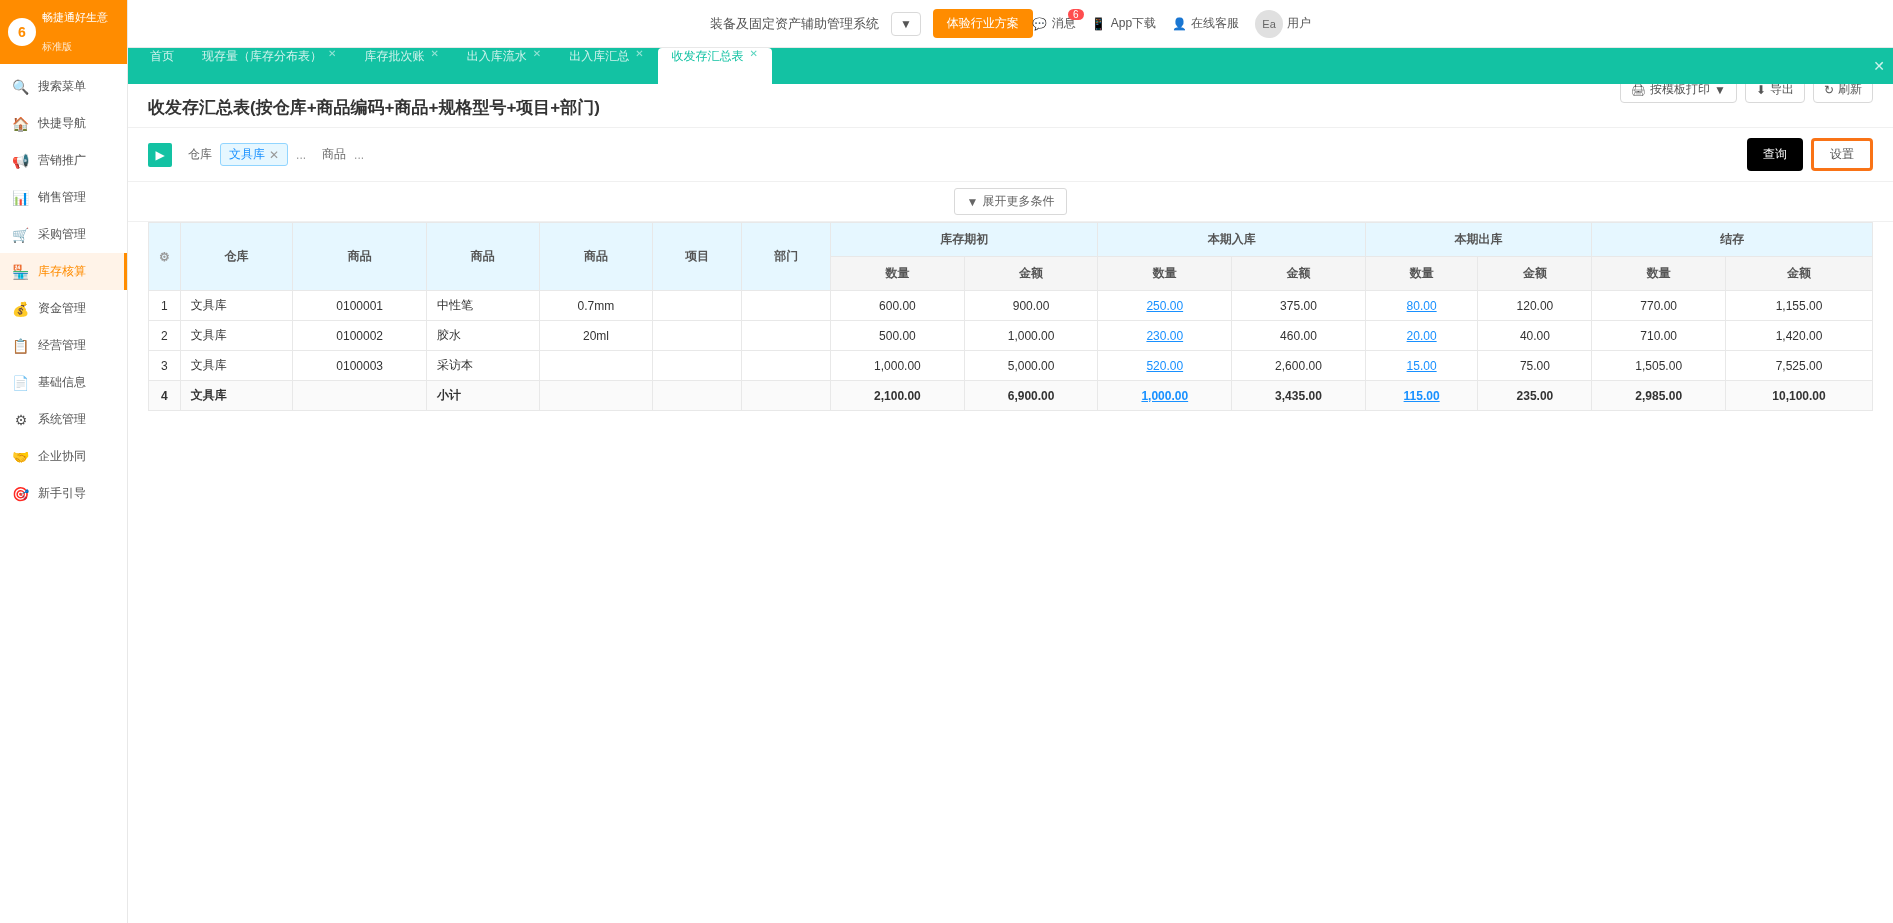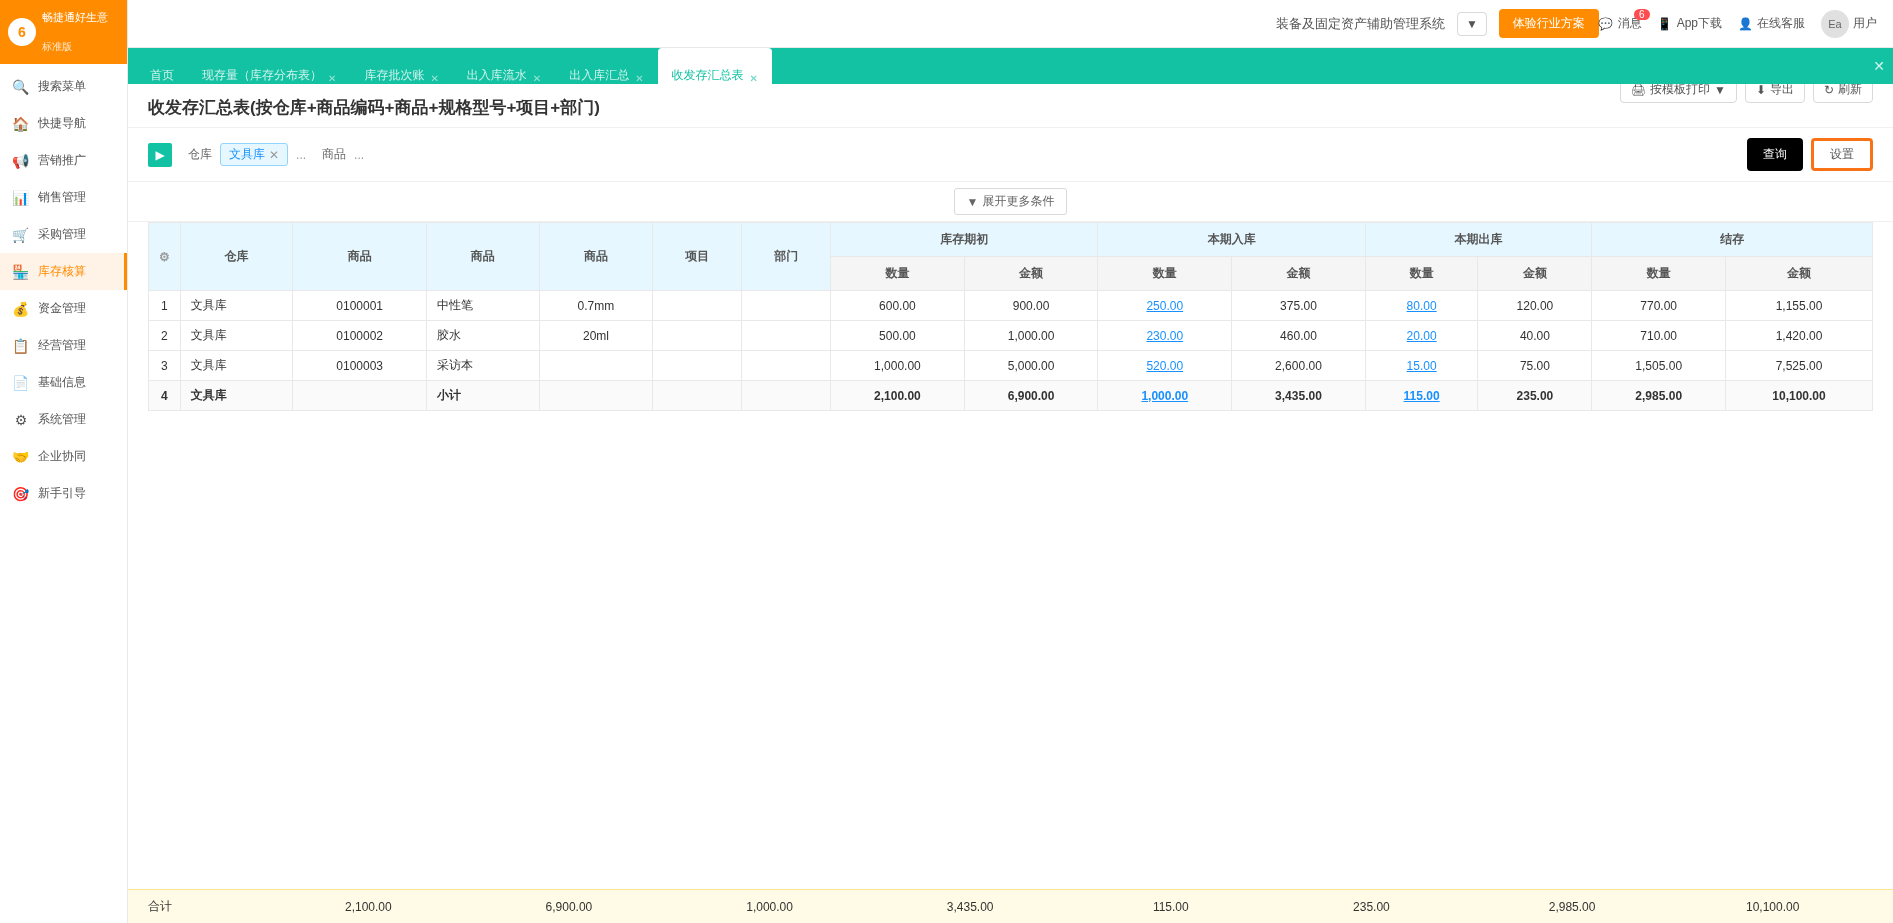--- a/index.html
+++ b/index.html
@@ -13,33 +13,33 @@
     .sidebar-logo-sub { font-size: 10px; color: rgba(255,255,255,0.8); margin-top: 16px; }
     .sidebar-nav { flex: 1; overflow-y: auto; padding: 4px 0; }
     .sidebar-item { display: flex; align-items: center; gap: 8px; padding: 10px 12px; cursor: pointer; color: #555; font-size: 12px; }
     .sidebar-item.active { background: #fff3e8; color: #ff8c00; border-right: 3px solid #ff8c00; }
     .sidebar-item-icon { font-size: 14px; width: 18px; text-align: center; }
 
     
     .main { flex: 1; display: flex; flex-direction: column; overflow: hidden; }
 
     
-    .top-header { background: #fff; border-bottom: 1px solid #e8e8e8; padding: 18px 16px; display: flex; align-items: center; justify-content: flex-end; height: 48px; flex-shrink: 0; }
+    .top-header { background: #fff; border-bottom: 1px solid #e8e8e8; padding: 18px 16px; display: flex; align-items: center; justify-content: center; height: 48px; flex-shrink: 0; }
     .top-header-left { display: flex; align-items: center; gap: 12px; }
     .system-title { font-size: 13px; color: #555; }
     .header-settings-btn { padding: 4px 8px; border: 1px solid #d9d9d9; border-radius: 4px; background: #fff; cursor: pointer; color: #555; font-size: 12px; }
     .header-experience-btn { padding: 6px 14px; background: #ff8c00; color: #fff; border: none; border-radius: 4px; cursor: pointer; font-size: 12px; }
     .top-header-right { display: flex; align-items: center; gap: 16px; color: #555; font-size: 12px; }
     .header-badge { position: relative; display: inline-flex; align-items: center; gap: 4px; cursor: pointer; }
     .badge-count { position: absolute; top: -6px; right: -8px; background: #ff4d4f; color: #fff; border-radius: 8px; font-size: 10px; padding: 0 4px; min-width: 16px; text-align: center; }
     .user-avatar { width: 28px; height: 28px; background: #e0e0e0; border-radius: 50%; display: flex; align-items: center; justify-content: center; font-size: 11px; color: #666; }
 
     
     .tab-bar { background: #13c2a3; display: flex; align-items: center; padding: 0 8px; height: 36px; flex-shrink: 0; }
-    .tab-item { display: flex; align-items: flex-end; gap: 6px; padding: 0 14px; height: 36px; cursor: pointer; color: rgba(255,255,255,0.8); font-size: 12px; white-space: nowrap; }
+    .tab-item { display: flex; align-items: flex-start; gap: 6px; padding: 0 14px; height: 36px; cursor: pointer; color: rgba(255,255,255,0.8); font-size: 12px; white-space: nowrap; }
     .tab-item.active { background: #fff; color: #13c2a3; border-radius: 4px 4px 0 0; }
     .tab-close { font-size: 10px; opacity: 0.7; cursor: pointer; }
     .tab-bar-close { margin-left: auto; color: rgba(255,255,255,0.8); cursor: pointer; font-size: 14px; }
 
     
     .page-body { flex: 1; overflow: auto; background: #fff; padding: 0; display: flex; flex-direction: column; }
 
     
     .page-title-bar { padding: 12px 20px 8px; border-bottom: 1px solid #f0f0f0; }
     .page-title { font-size: 17px; font-weight: 600; color: #333; }
@@ -348,28 +348,15 @@
             <td>3,435.00</td>
             <td class="td-link">115.00</td>
             <td>235.00</td>
             <td>2,985.00</td>
             <td>10,100.00</td>
           </tr>
         </tfoot>
       </table>
     </div>
 
-    <div class="total-bar">
-      <span class="total-label">合计</span>
-      <div class="total-values">
-        <span class="total-cell">2,100.00</span>
-        <span class="total-cell">6,900.00</span>
-        <span class="total-cell">1,000.00</span>
-        <span class="total-cell">3,435.00</span>
-        <span class="total-cell">115.00</span>
-        <span class="total-cell">235.00</span>
-        <span class="total-cell">2,985.00</span>
-        <span class="total-cell">10,100.00</span>
-      </div>
-    </div>
 
   </div>
 </div>
 
 </body></html>

